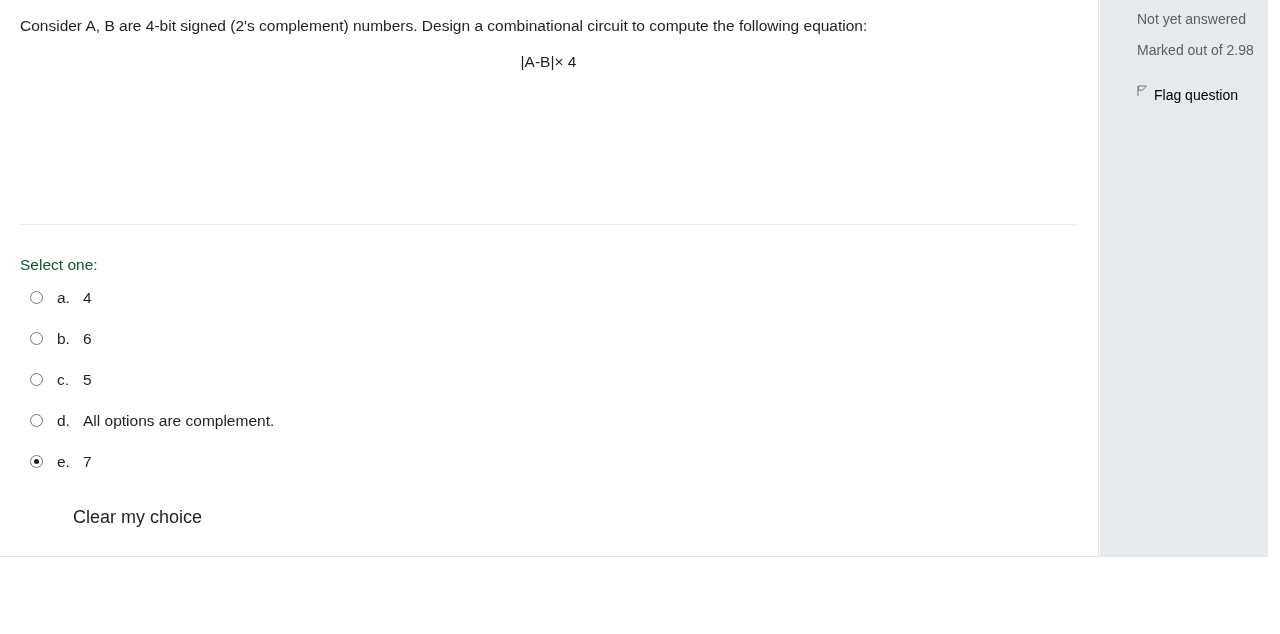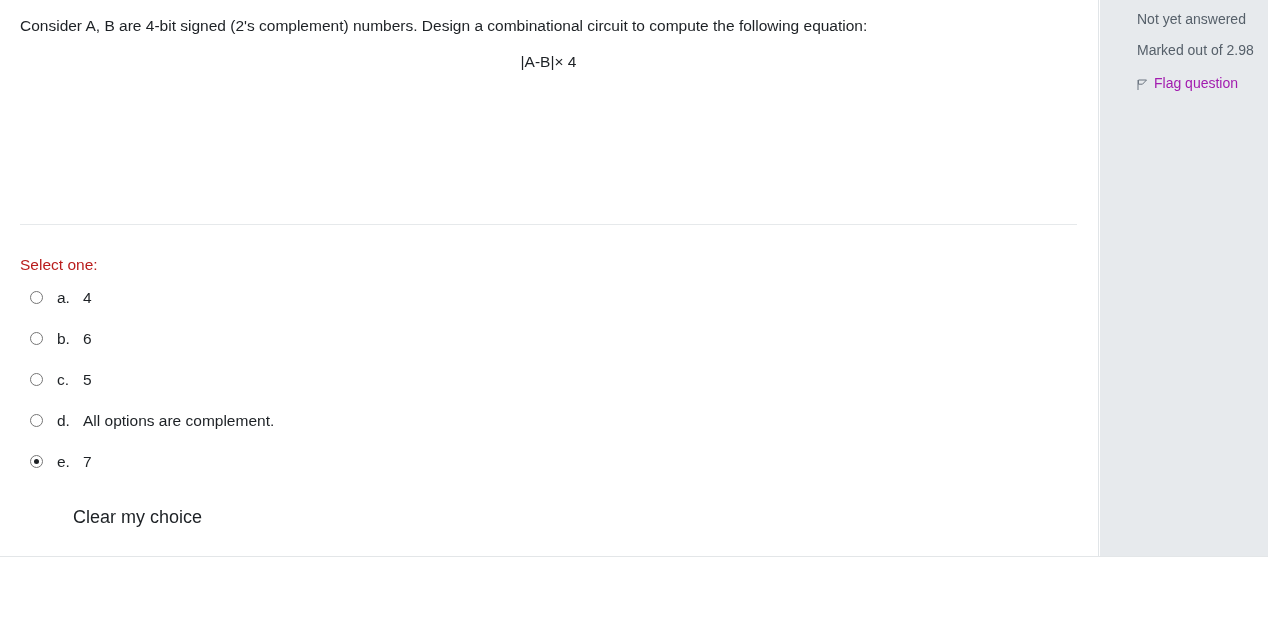--- a/index.html
+++ b/index.html
@@ -76,21 +76,21 @@
   
   .answer-area {
     position: absolute;
     left: 20px;
     top: 254px;
     width: 1040px;
   }
   .select-one {
     font-size: 15.5px;
     line-height: 1.4;
-    color: #b91c1c;
+    color: #14532d;
     margin: 0 0 8px 0;
   }
   .option-row {
     display: flex;
     align-items: center;
     height: 28px;
     margin-bottom: 13px;
   }
   .radio {
     width: 13px;
@@ -157,21 +157,21 @@
   .info-flag   { top: 75px; display: flex; align-items: center; }
   .flag-icon {
     display: inline-block;
     width: 11px;
     height: 12px;
     margin-right: 6px;
     flex: 0 0 auto;
     position: relative;
     top: 1px;
   }
-  .flag-label { color: #a21caf; }
+  .flag-label { color: #000000; margin-top: 12px; }
 </style>
 </head>
 <body>
 
 <div class="page">
 
   <div class="question-block">
 
     <div class="question-main">
 

